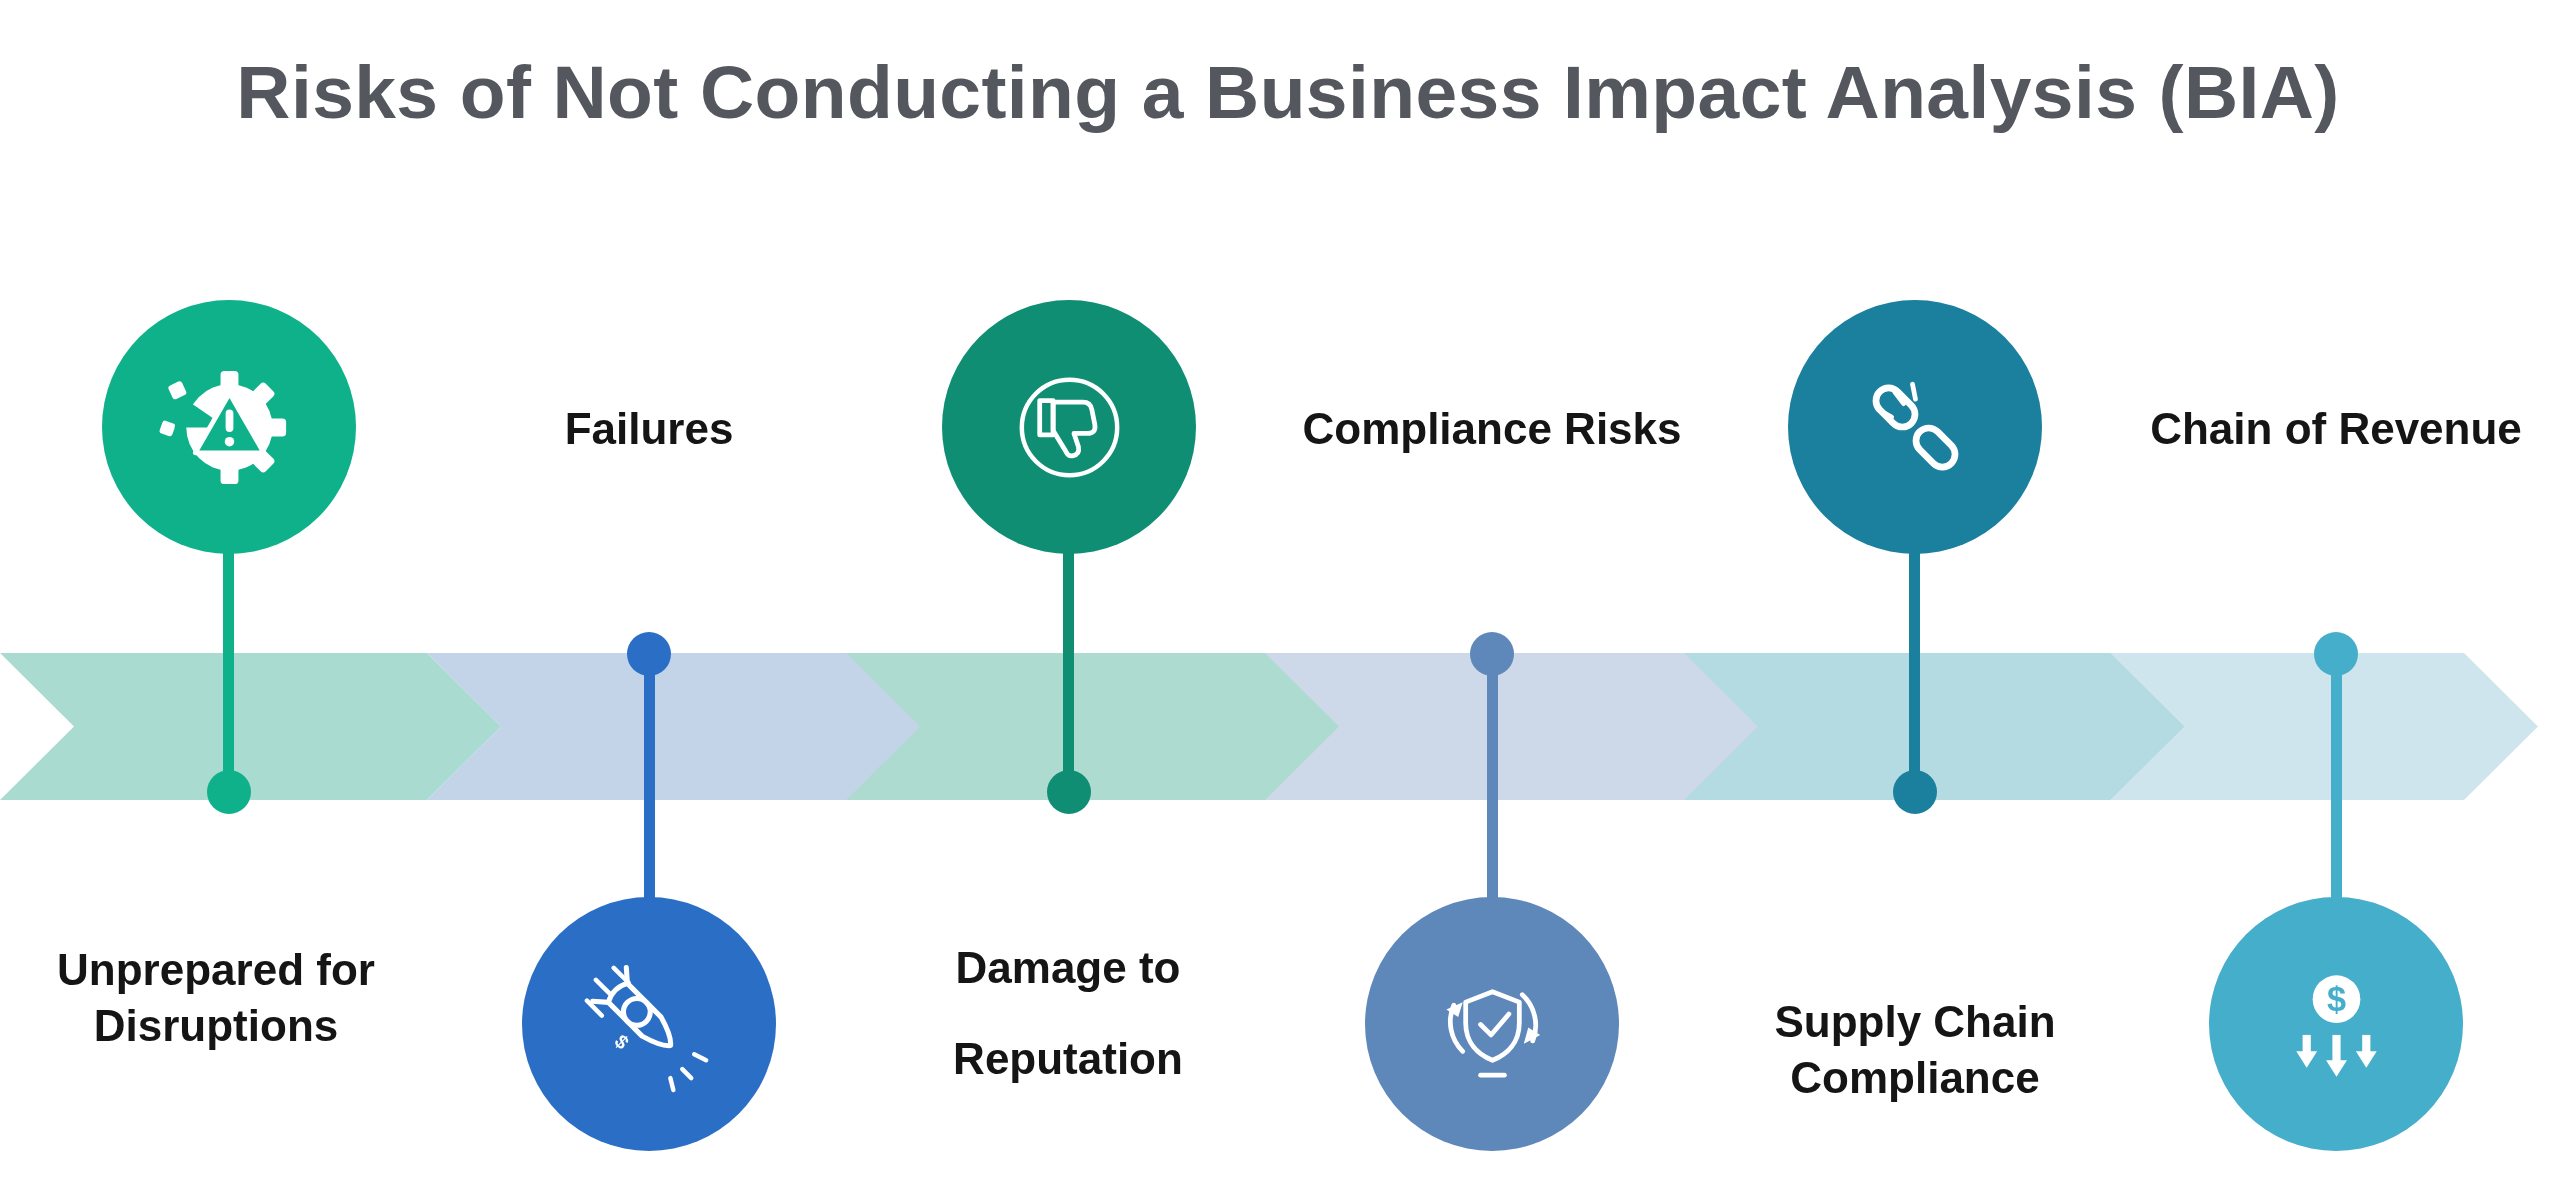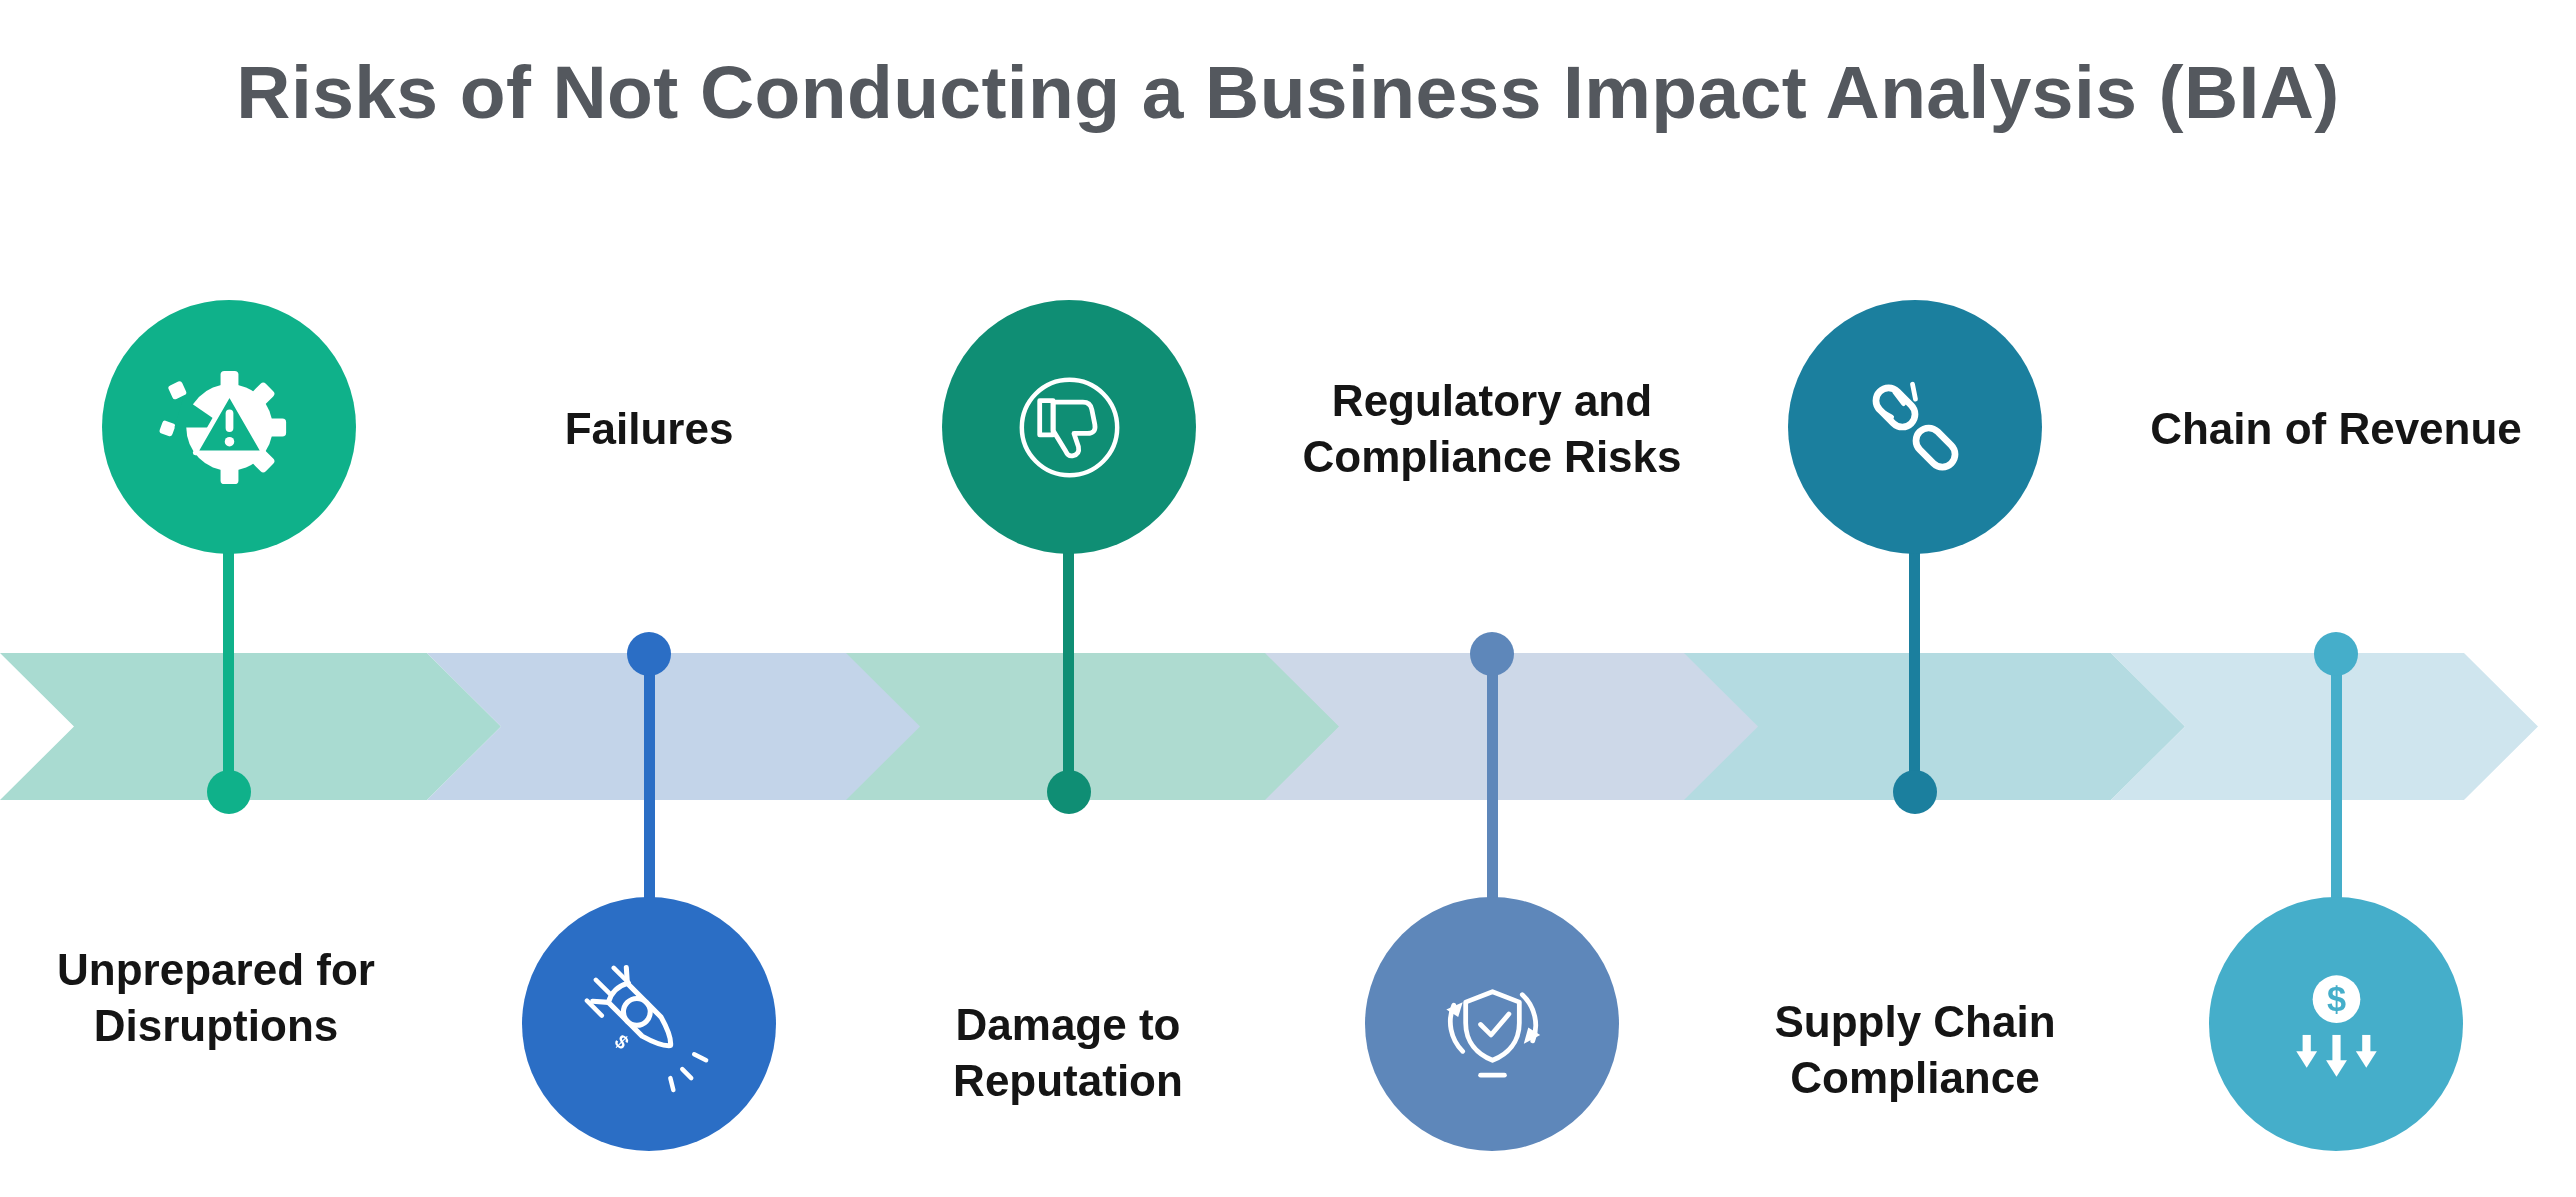--- a/index.html
+++ b/index.html
@@ -89,29 +89,28 @@
     <div class="dot" style="left:1047px;top:770px;"></div>
     <div class="circle" style="left:942px;top:300px;">
       <svg width="149" height="149" viewBox="0 0 100 100">
         <circle cx="50" cy="50" r="32" stroke="#fff" stroke-width="3" fill="none"></circle>
         <g stroke="#fff" stroke-width="3.2" fill="none" stroke-linecap="round" stroke-linejoin="round">
           <path d="M30 32 h9 v23 h-9 z"></path>
           <path d="M39 52 V33 H59 Q64 33 65 38 L67 48 Q68 54 62 54 H53 L56 63 Q57 68 52 69 Q49 69.5 47.5 66 L39 52 Z"></path>
         </g>
       </svg>
     </div>
-    <div class="label" style="left:1068px;top:979px;">
+    <div class="label" style="left:1068px;top:940px;justify-content:space-between;">
       <div class="label-line">Damage to</div>
       <div class="label-line">Reputation</div>
     </div>
   </div>
 
   <div style="--item-color: #5e87ba;">
     <div class="label" style="left:1492px;top:355px;">
-      <div class="label-line">Regulatory and</div>
       <div class="label-line">Compliance Risks</div>
     </div>
     <div class="dot" style="left:1470px;top:632px;"></div>
     <div class="connector" style="left:1487px;top:654px;height:263px;"></div>
     <div class="circle" style="left:1365px;top:897px;">
       <svg width="149" height="149" viewBox="0 0 100 100">
         <g stroke="#fff" stroke-width="3.2" fill="none" stroke-linecap="round" stroke-linejoin="round">
           <path d="M50 28 L68 35 V49 C68 62 60 70 50 74 C40 70 32 62 32 49 V35 Z"></path>
           <path d="M42 50 L49 57 L61 43"></path>
           <path d="M30 68 A28 28 0 0 1 24 37"></path>

